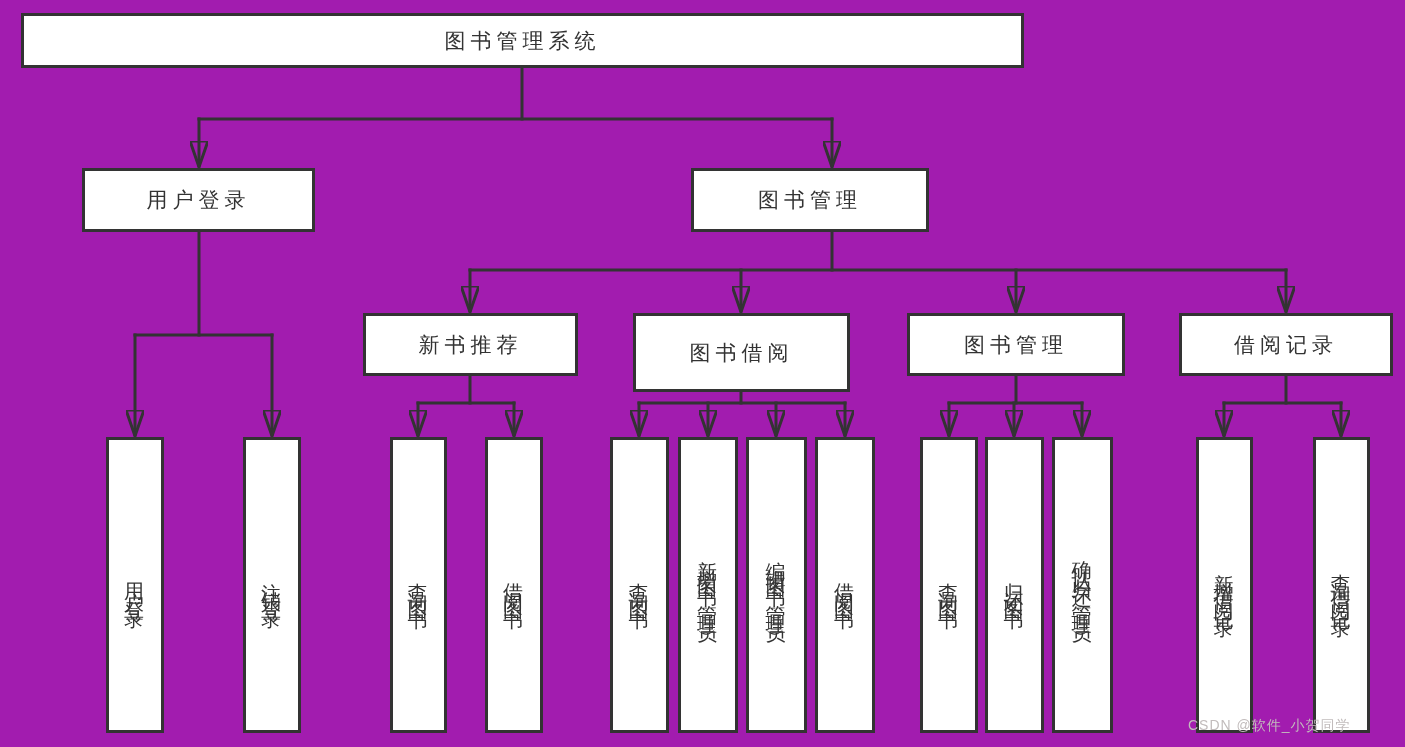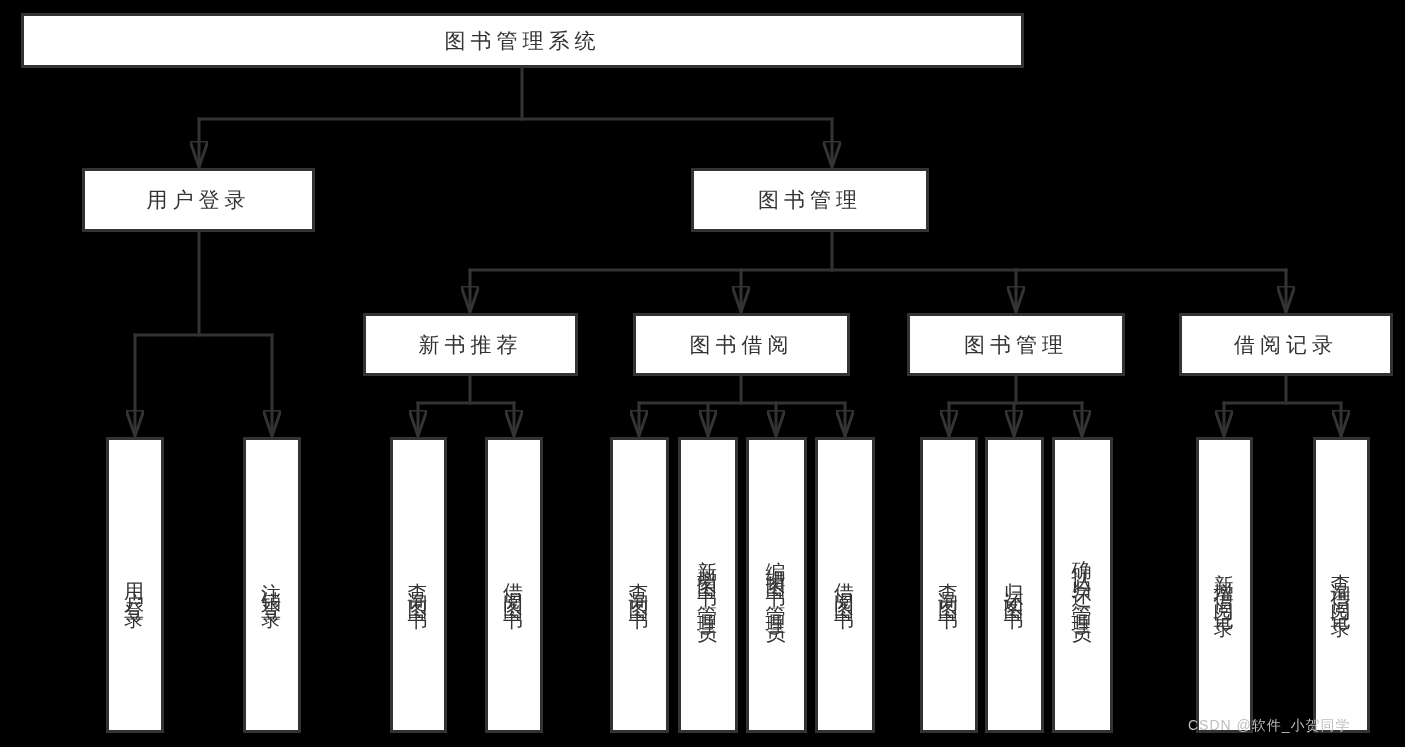--- a/index.html
+++ b/index.html
@@ -4,21 +4,21 @@
 <style>
   html, body {
     margin: 0;
     padding: 0;
     background: #ffffff;
   }
   #canvas {
     position: relative;
     width: 1405px;
     height: 747px;
-    background: #000000;
+    background: #a21caf;
     overflow: hidden;
     font-family: "Liberation Sans", "DejaVu Sans", sans-serif;
   }
   #connectors {
     position: absolute;
     left: 0;
     top: 0;
     width: 1405px;
     height: 747px;
     z-index: 1;
@@ -120,21 +120,21 @@
       <path d="M1341,403 V436" marker-end="url(#arr)"></path>
     </g>
   </svg>
 
   <div class="node" style="left:21px; top:13px; width:1003px; height:55px;">图书管理系统</div>
 
   <div class="node" style="left:82px; top:168px; width:233px; height:64px;">用户登录</div>
   <div class="node" style="left:691px; top:168px; width:238px; height:64px;">图书管理</div>
 
   <div class="node" style="left:363px; top:313px; width:215px; height:63px;">新书推荐</div>
-  <div class="node" style="left:633px; top:313px; width:217px; height:63px;">图书借阅</div>
+  <div class="node" style="left:633px; top:313px; width:217px; height:79px;">图书借阅</div>
   <div class="node" style="left:907px; top:313px; width:218px; height:63px;">图书管理</div>
   <div class="node" style="left:1179px; top:313px; width:214px; height:63px;">借阅记录</div>
 
   <div class="node leaf" style="left:106px; top:437px; width:58px; height:296px;">用户登录</div>
   <div class="node leaf" style="left:243px; top:437px; width:58px; height:296px;">注销登录</div>
 
   <div class="node leaf" style="left:390px; top:437px; width:57px; height:296px;">查询图书</div>
   <div class="node leaf" style="left:485px; top:437px; width:58px; height:296px;">借阅图书</div>
 
   <div class="node leaf" style="left:610px; top:437px; width:59px; height:296px;">查询图书</div>

